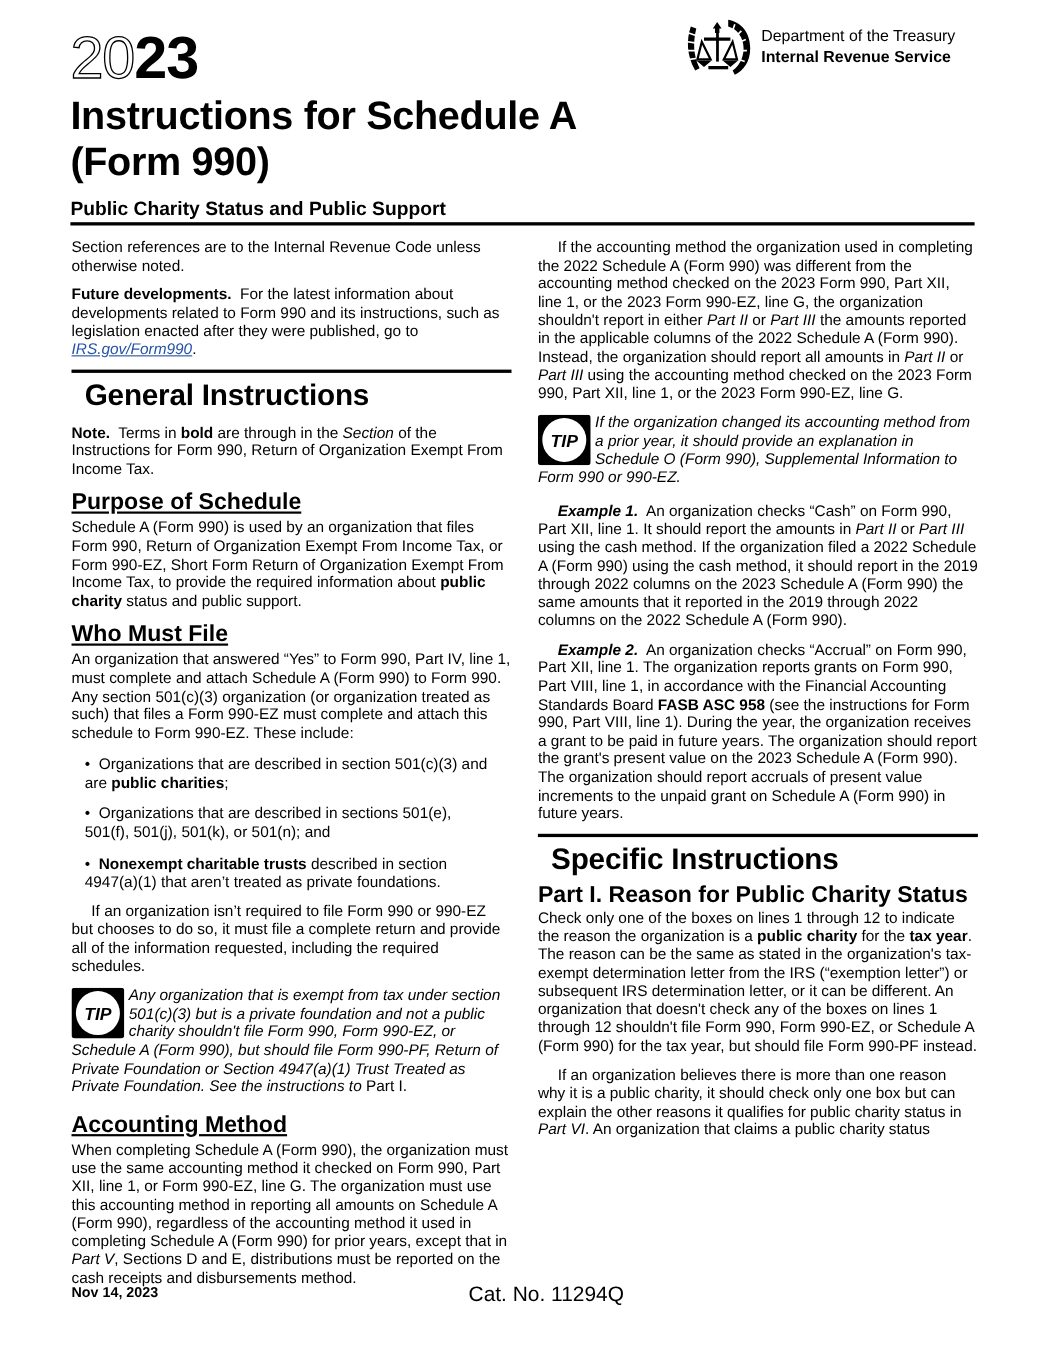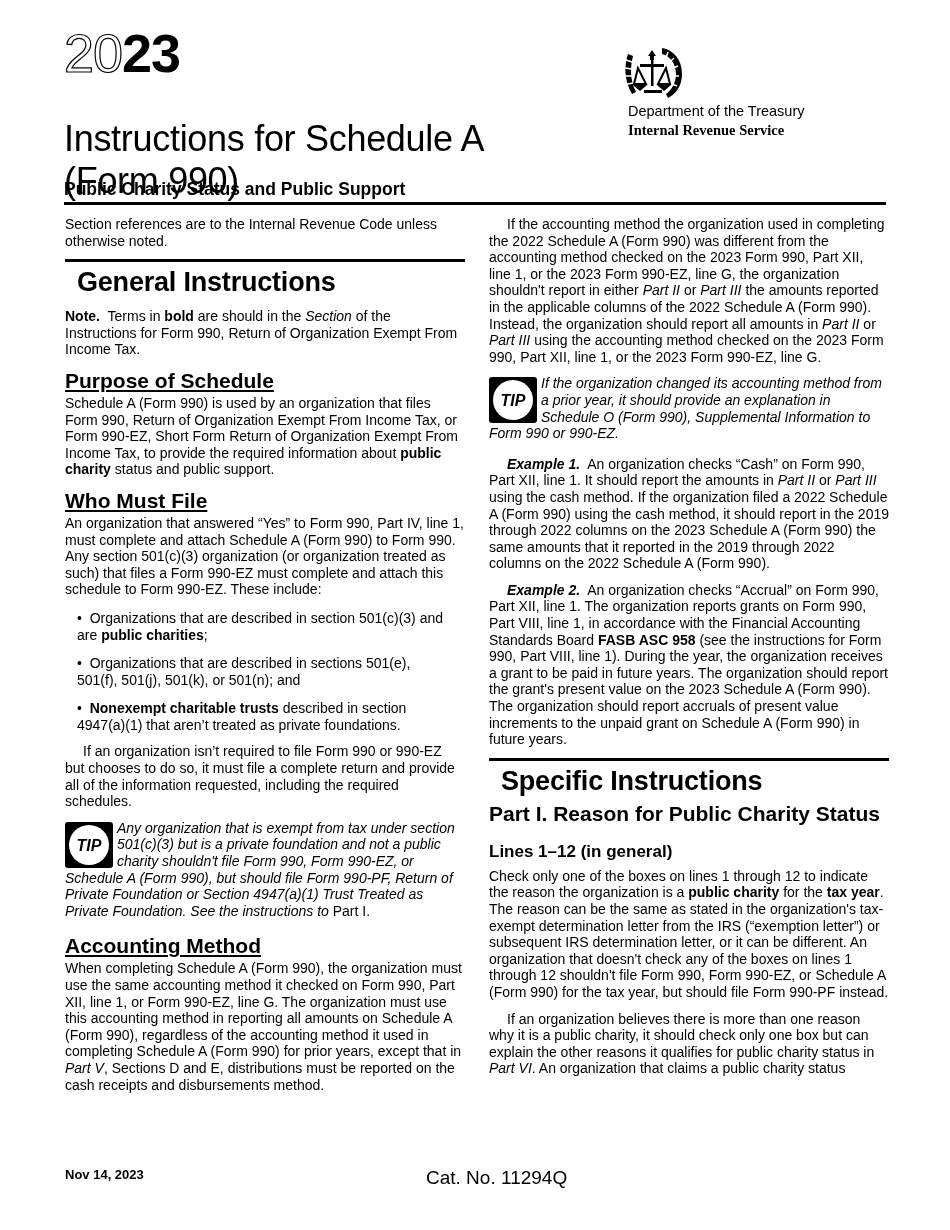--- a/index.html
+++ b/index.html
@@ -1,27 +1,27 @@
 <!DOCTYPE html>
 <html><head>
 <meta charset="utf-8">
 <style>
   html, body { margin: 0; padding: 0; background: #ffffff; }
   body { width: 950px; height: 1230px; position: relative; overflow: hidden;
          font-family: "Liberation Sans", sans-serif; color: #000; }
   .abs { position: absolute; }
   .year { left: 64px; top: 24px; font-family: "Liberation Sans", sans-serif; font-weight: 700; font-size: 54px; line-height: 58px; letter-spacing: -1px; }
   .year .outline { color: #fff; -webkit-text-stroke: 1.2px #000; font-weight: 400; }
-  .title { left: 64px; top: 84px; font-weight: 400; font-size: 36px; line-height: 42px; width: 560px; letter-spacing: -0.3px; margin-top: 34px; }
+  .title { left: 64px; top: 84px; font-weight: 700; font-size: 36px; line-height: 42px; width: 560px; letter-spacing: -0.3px; }
   .subtitle { left: 64px; top: 178px; font-weight: 700; font-size: 17.5px; line-height: 22px; }
   .rule-top { left: 64px; top: 202px; width: 822px; height: 3px; background: #000; }
-  .agency { left: 622px; top: 44px; display: flex; align-items: flex-start; flex-direction: column; }
+  .agency { left: 622px; top: 14px; display: flex; align-items: center; }
   .agency svg { width: 64px; height: 58px; }
   .agency .txt { margin-left: 6px; font-size: 14.5px; line-height: 19px; }
-  .agency .txt b { font-weight: 700; font-family: Liberation Serif, serif; }
+  .agency .txt b { font-weight: 700; }
 
   .col { position: absolute; width: 400px; font-size: 14px; line-height: 16.6px; }
   .col-left { left: 65px; top: 216px; }
   .col-right { left: 489px; top: 216px; }
   p { margin: 0 0 10px 0; }
   .indent { text-indent: 18px; }
   .h1 { font-weight: 700; font-size: 27px; line-height: 32px; margin: 0 0 10px 12px; letter-spacing: -0.2px; }
   .h1-rule { height: 3px; background: #000; margin: 10px 0 4px 0; }
   .h2 { font-weight: 700; font-size: 21px; line-height: 25px; margin: 6px 0 2px 0; text-decoration: underline; }
   .h2b { font-weight: 700; font-size: 21px; line-height: 25px; margin: 4px 0 0 0; }
@@ -59,25 +59,26 @@
     <rect x="22" y="46" width="18" height="3" fill="#000"></rect>
   </svg>
   <div class="txt">
     <div>Department of the Treasury</div>
     <div><b>Internal Revenue Service</b></div>
   </div>
 </div>
 
 <div class="col col-left">
   <p>Section references are to the Internal Revenue Code unless otherwise noted.</p>
+  <p><b>Future developments.</b>&nbsp; <span>For the latest information about developments related to Form 990 and its instructions, such as legislation enacted after they were published, go to</span> <a class="link">IRS.gov/Form990</a><span>.</span></p>
 
   <div class="h1-rule"></div>
   <div class="h1">General Instructions</div>
 
-  <p><b>Note.</b>&nbsp; <span>Terms in</span> <b>bold</b> <span>are should in the</span> <i>Section</i> <span>of the Instructions for Form 990, Return of Organization Exempt From Income Tax.</span></p>
+  <p><b>Note.</b>&nbsp; <span>Terms in</span> <b>bold</b> <span>are through in the</span> <i>Section</i> <span>of the Instructions for Form 990, Return of Organization Exempt From Income Tax.</span></p>
 
   <div class="h2">Purpose of Schedule</div>
   <p><span>Schedule A (Form 990) is used by an organization that files Form 990, Return of Organization Exempt From Income Tax, or Form 990-EZ, Short Form Return of Organization Exempt From Income Tax, to provide the required information about</span> <b>public charity</b> <span>status and public support.</span></p>
 
   <div class="h2">Who Must File</div>
   <p style="margin-bottom:0">An organization that answered “Yes” to Form 990, Part IV, line 1, must complete and attach Schedule A (Form 990) to Form 990. Any section 501(c)(3) organization (or organization treated as such) that files a Form 990-EZ must complete and attach this schedule to Form 990-EZ. These include:</p>
   <div class="bullet">•&nbsp; <span>Organizations that are described in section 501(c)(3) and are </span><b>public charities</b><span>;</span></div>
   <div class="bullet">•&nbsp; <span>Organizations that are described in sections 501(e), 501(f), 501(j), 501(k), or 501(n); and</span></div>
   <div class="bullet" style="margin-bottom:10px">•&nbsp; <b>Nonexempt charitable trusts</b><span> described in section 4947(a)(1) that aren’t treated as private foundations.</span></div>
 
@@ -108,19 +109,18 @@
     <span>If the organization changed its accounting method from a prior year, it should provide an explanation in Schedule O (Form 990), Supplemental Information to Form 990 or 990-EZ.</span>
   </div>
 
   <p class="indent"><b><i>Example 1.</i></b>&nbsp; <span>An organization checks “Cash” on Form 990, Part XII, line 1. It should report the amounts in</span> <i>Part II</i> <span>or</span> <i>Part III</i> <span>using the cash method. If the organization filed a 2022 Schedule A (Form 990) using the cash method, it should report in the 2019 through 2022 columns on the 2023 Schedule A (Form 990) the same amounts that it reported in the 2019 through 2022 columns on the 2022 Schedule A (Form 990).</span></p>
 
   <p class="indent"><b><i>Example 2.</i></b>&nbsp; <span>An organization checks “Accrual” on Form 990, Part XII, line 1. The organization reports grants on Form 990, Part VIII, line 1, in accordance with the Financial Accounting Standards Board</span> <b>FASB ASC 958</b> <span>(see the instructions for Form 990, Part VIII, line 1). During the year, the organization receives a grant to be paid in future years. The organization should report the grant's present value on the 2023 Schedule A (Form 990). The organization should report accruals of present value increments to the unpaid grant on Schedule A (Form 990) in future years.</span></p>
 
   <div class="h1-rule"></div>
   <div class="h1" style="margin-bottom:4px">Specific Instructions</div>
   <div class="h2b">Part I. Reason for Public Charity Status</div>
-  <div class="h3">Lines 1–12 (in general)</div>
   <p><span>Check only one of the boxes on lines 1 through 12 to indicate the reason the organization is a</span> <b>public charity</b> <span>for the</span> <b>tax year</b><span>. The reason can be the same as stated in the organization's tax-exempt determination letter from the IRS (“exemption letter”) or subsequent IRS determination letter, or it can be different. An organization that doesn't check any of the boxes on lines 1 through 12 shouldn't file Form 990, Form 990-EZ, or Schedule A (Form 990) for the tax year, but should file Form 990-PF instead.</span></p>
   <p class="indent"><span>If an organization believes there is more than one reason why it is a public charity, it should check only one box but can explain the other reasons it qualifies for public charity status in</span> <i>Part VI</i><span>. An organization that claims a public charity status</span></p>
 </div>
 
 <div class="abs footer-date">Nov 14, 2023</div>
 <div class="abs footer-cat">Cat. No. 11294Q</div>
 
 </body></html>

